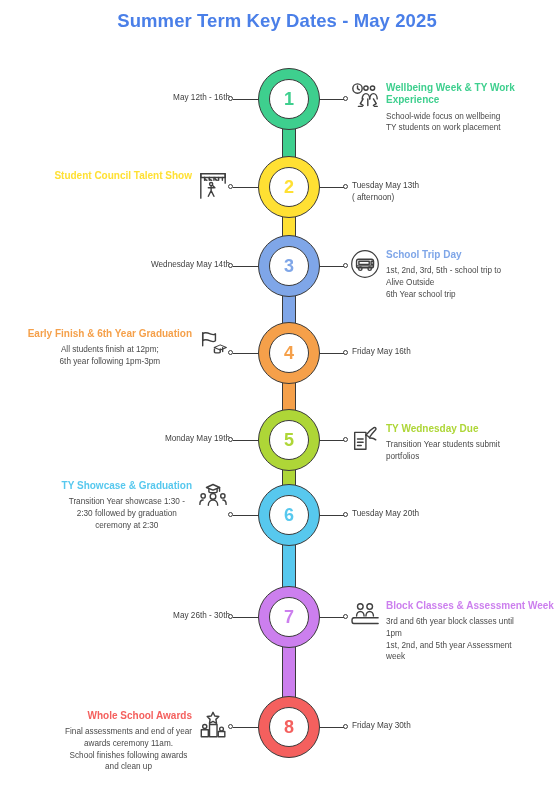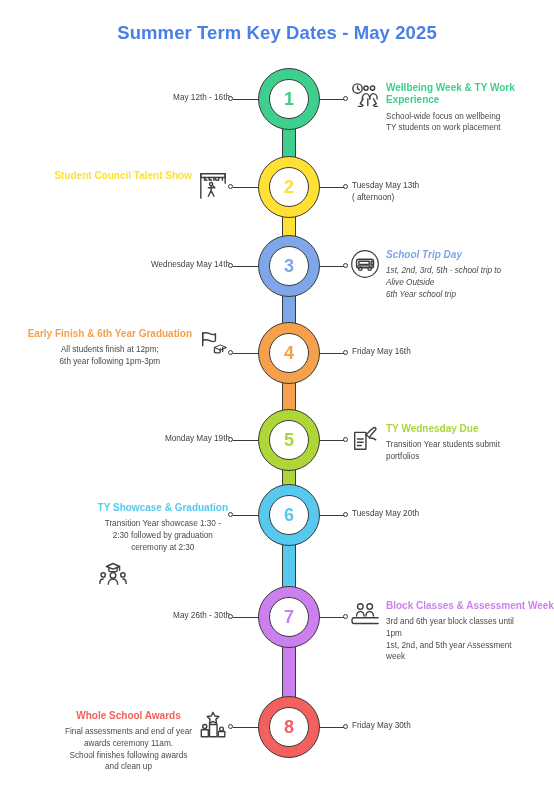--- a/index.html
+++ b/index.html
@@ -11,21 +11,21 @@
     width: 554px;
     height: 785px;
     position: relative;
     overflow: hidden;
     font-family: "Liberation Sans", sans-serif;
     color: #3f3f3f;
   }
 
   #page-title {
     position: absolute;
-    top: 22px;
+    top: 10px;
     left: 0;
     width: 554px;
     text-align: center;
     font-size: 18.5px;
     font-weight: bold;
     color: #4a7fe8;
     letter-spacing: 0.1px;
   }
 
   
@@ -224,21 +224,21 @@
       <div class="plain-date">Tuesday May 13th
 ( afternoon)</div>
     </div>
     <div class="arm arm-left" style="top: 266px;"></div>
     <div class="end-dot end-dot-left" style="top: 263px;"></div>
     <div class="arm arm-right" style="top: 266px;"></div>
     <div class="end-dot end-dot-right" style="top: 263px;"></div>
     <div class="node" style="top: 235px; background: rgb(127, 166, 232);">
       <div class="node-inner" style="color: rgb(127, 166, 232);">3</div>
     </div>
-    <div class="title-side right" style="top: 249px; font-style: italic;">
+    <div class="title-side right" style="top: 249px;">
       <span class="evt-icon">
         <svg viewBox="0 0 32 32">
           <circle cx="16" cy="16" r="14.2" fill="none" stroke="#3f3f3f" stroke-width="1.3"></circle>
           <rect x="7" y="11" width="18" height="9" rx="2" fill="none" stroke="#3f3f3f" stroke-width="1.5" stroke-linecap="round" stroke-linejoin="round"></rect>
           <rect x="9.5" y="13" width="11" height="3.4" fill="none" stroke="#3f3f3f" stroke-width="1.5" stroke-linecap="round" stroke-linejoin="round"></rect>
           <path d="M22.5 13h2.5v3.4h-2.5z" fill="none" stroke="#3f3f3f" stroke-width="1.5" stroke-linecap="round" stroke-linejoin="round"></path>
           <circle cx="11" cy="21" r="1.8" fill="none" stroke="#3f3f3f" stroke-width="1.5" stroke-linecap="round" stroke-linejoin="round"></circle>
           <circle cx="21" cy="21" r="1.8" fill="none" stroke="#3f3f3f" stroke-width="1.5" stroke-linecap="round" stroke-linejoin="round"></circle>
           <path d="M7 18h18" fill="none" stroke="#3f3f3f" stroke-width="1.5" stroke-linecap="round" stroke-linejoin="round"></path>
         </svg>
@@ -305,21 +305,21 @@
     <div class="side left" style="top: 433px;">
       <div class="plain-date">Monday May 19th</div>
     </div>
     <div class="arm arm-left" style="top: 515px;"></div>
     <div class="end-dot end-dot-left" style="top: 512px;"></div>
     <div class="arm arm-right" style="top: 515px;"></div>
     <div class="end-dot end-dot-right" style="top: 512px;"></div>
     <div class="node" style="top: 484px; background: rgb(87, 200, 238);">
       <div class="node-inner" style="color: rgb(87, 200, 238);">6</div>
     </div>
-    <div class="title-side left" style="top: 502px; flex-direction: column;">
+    <div class="title-side left" style="top: 480px;">
       <div class="title-col-left">
         <div class="evt-title" style="color: rgb(87, 200, 238);">TY  Showcase &amp; Graduation</div>
         <div class="evt-desc desc-left">Transition Year showcase 1:30 -
 2:30  followed by graduation
 ceremony at 2:30</div>
       </div>
       <span class="evt-icon">
         <svg viewBox="0 0 32 32">
           <path d="M9 8l7-3.2L23 8l-7 2.8z" fill="none" stroke="#3f3f3f" stroke-width="1.5" stroke-linecap="round" stroke-linejoin="round"></path>
           <path d="M11.6 9.2v3c0 1.9 8.8 1.9 8.8 0v-3" fill="none" stroke="#3f3f3f" stroke-width="1.5" stroke-linecap="round" stroke-linejoin="round"></path>
@@ -367,21 +367,21 @@
     </div>
     <div class="arm arm-left" style="top: 727px;"></div>
     <div class="end-dot end-dot-left" style="top: 724px;"></div>
     <div class="arm arm-right" style="top: 727px;"></div>
     <div class="end-dot end-dot-right" style="top: 724px;"></div>
     <div class="node" style="top: 696px; background: rgb(244, 96, 94);">
       <div class="node-inner" style="color: rgb(244, 96, 94);">8</div>
     </div>
     <div class="title-side left" style="top: 710px;">
       <div class="title-col-left">
-        <div class="evt-title" style="color: rgb(244, 96, 94); text-align: center;">Whole School Awards</div>
+        <div class="evt-title" style="color: rgb(244, 96, 94);">Whole School Awards</div>
         <div class="evt-desc desc-left">Final assessments and end of year
 awards ceremony  11am.
 School finishes following awards
 and clean  up</div>
       </div>
       <span class="evt-icon">
         <svg viewBox="0 0 32 32">
           <path d="M16 2.5l1.9 3.9 4.3 0.6-3.1 3 0.7 4.2-3.8-2-3.8 2 0.7-4.2-3.1-3 4.3-0.6z" fill="none" stroke="#3f3f3f" stroke-width="1.5" stroke-linecap="round" stroke-linejoin="round"></path>
           <rect x="12.3" y="15.5" width="8" height="13" fill="none" stroke="#3f3f3f" stroke-width="1.5" stroke-linecap="round" stroke-linejoin="round"></rect>
           <rect x="3.5" y="21" width="7.5" height="7.5" fill="none" stroke="#3f3f3f" stroke-width="1.5" stroke-linecap="round" stroke-linejoin="round"></rect>

